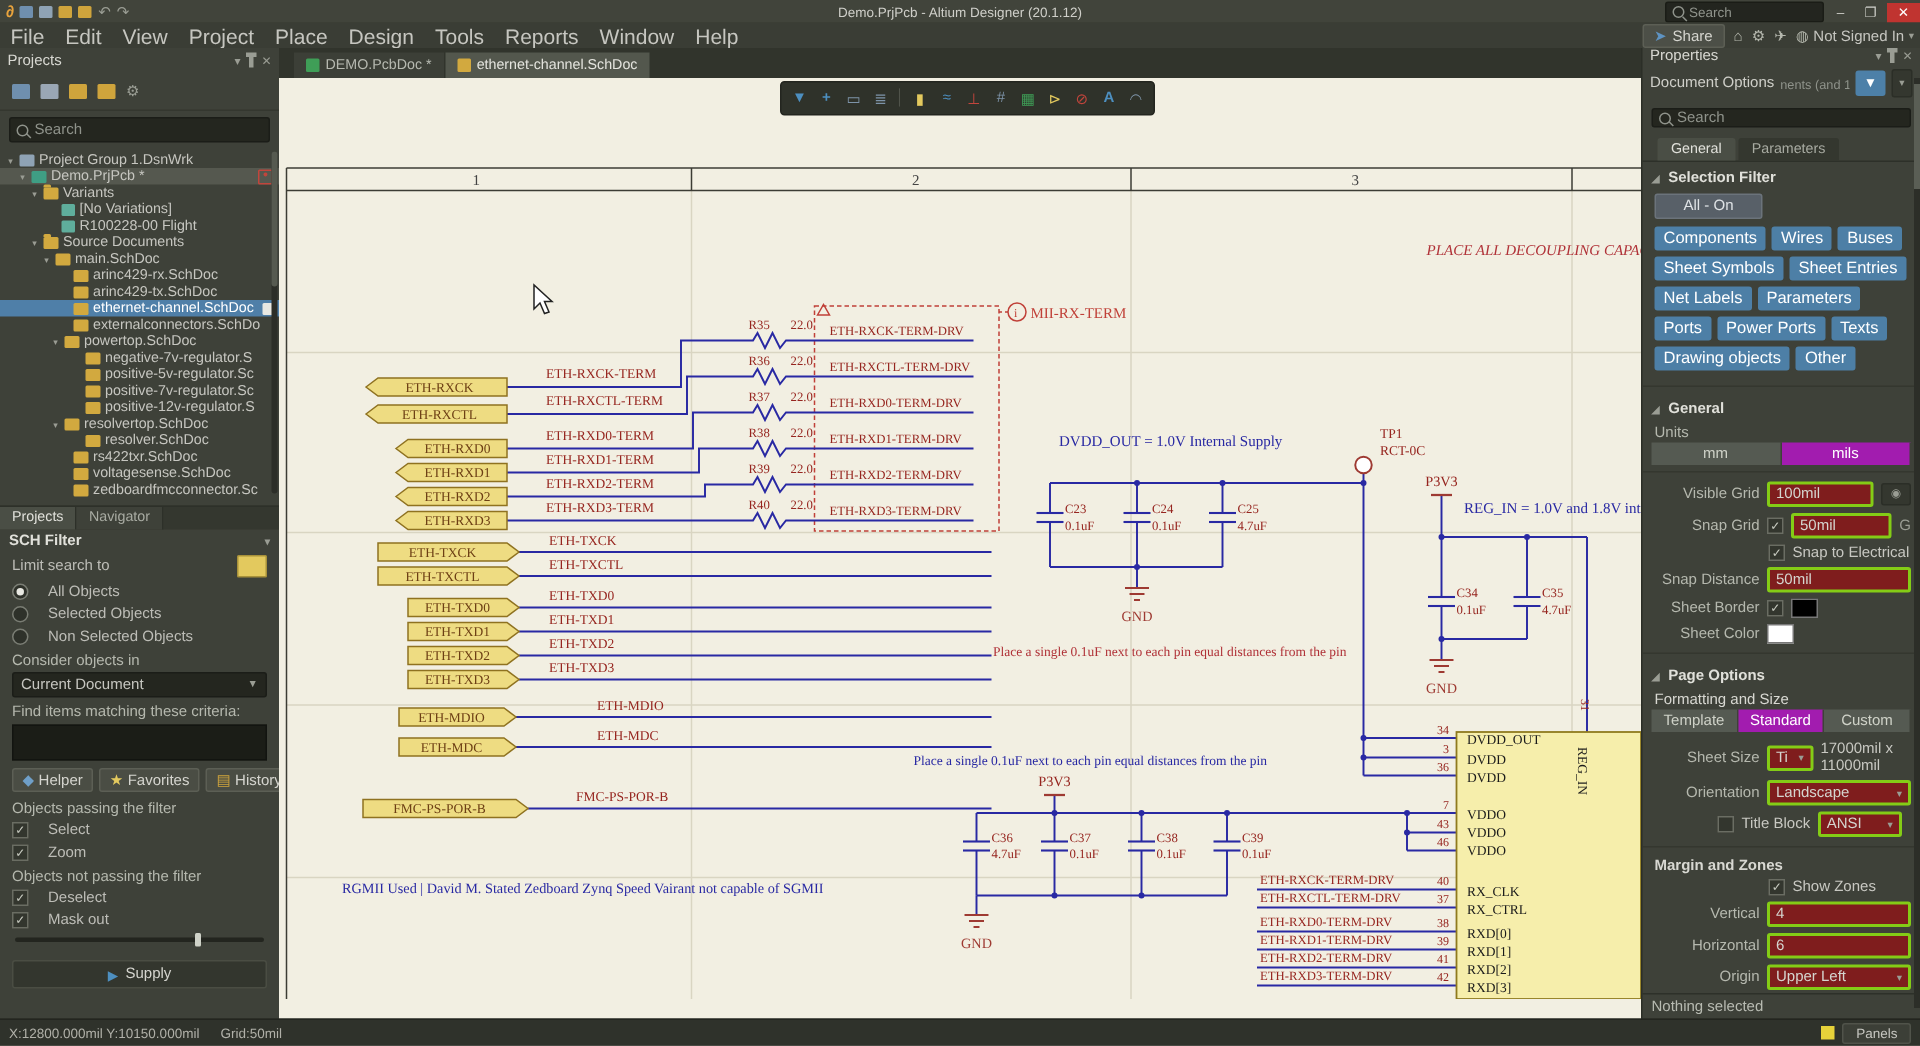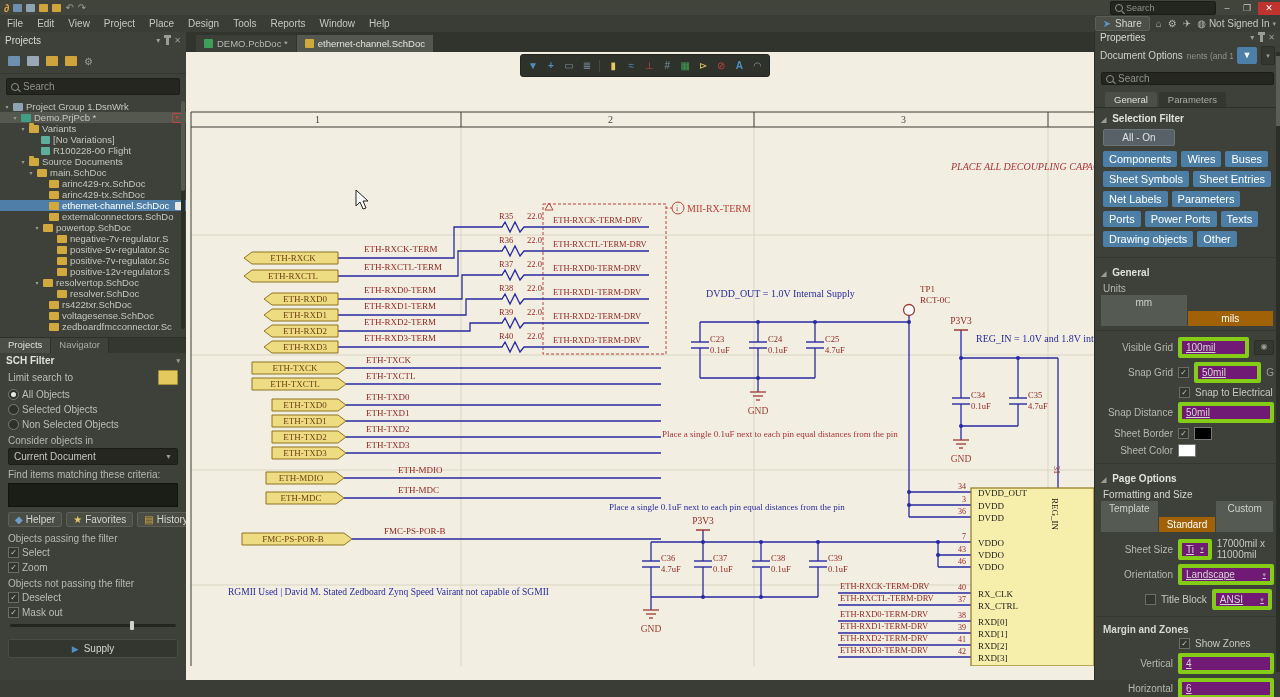--- a/index.html
+++ b/index.html
@@ -12,21 +12,21 @@
   .tb-ic{width:9px;height:8px;border-radius:1px;display:inline-block;}
   .tb-title{position:absolute;left:0;right:0;text-align:center;font-size:9px;color:#cfcfc9;pointer-events:none;}
   .tb-right{position:absolute;right:0;top:1px;display:flex;align-items:center;gap:2px;}
   .tb-search{width:96px;height:12px;background:#23251f;border:1px solid #1a1c16;border-radius:2px;
              display:flex;align-items:center;gap:3px;padding:0 4px;color:#8f938b;font-size:9px;}
   .winbtn{width:18px;height:13px;display:flex;align-items:center;justify-content:center;color:#cfcfc9;font-size:9px;}
   .winbtn.close{background:#c03430;color:#fff;width:22px;}
   
   .menubar{position:absolute;top:15px;left:0;right:0;height:17px;background:#3a3d35;border-bottom:1px solid #2d3029;
            display:flex;align-items:center;}
-  .menu-item{padding:0 7px;font-size:10px;color:#c6c6c0;}
+  .menu-item{padding:0 7px;font-size:14px;color:#c6c6c0;}
   .mb-right{position:absolute;right:4px;top:1px;display:flex;align-items:center;gap:6px;}
   .share-btn{background:#4c4f47;border:1px solid #5c5f55;border-radius:2px;padding:1px 7px;display:flex;gap:4px;align-items:center;color:#d5d5cf;}
   .share-ic{color:#5e93c2;}
   .mb-ic{color:#b5b8ae;font-size:10px;}
   .signin{display:flex;align-items:center;gap:3px;color:#c6c6c0;}
   
   .left{position:absolute;top:32px;left:0;width:186px;bottom:17px;background:#3e4139;display:flex;flex-direction:column;}
   .phead{height:17px;display:flex;align-items:center;padding:0 5px;color:#d8d8d2;font-size:10px;}
   .phead .sp{flex:1;}
   .phico{color:#9a9d94;font-size:8px;margin-left:5px;}
@@ -49,21 +49,21 @@
   .fico.prj{background:#3f9e84;}
   .fico.var{background:#5fae9c;width:9px;}
   .redmark{margin-left:auto;margin-right:4px;width:8px;height:8px;border:1px solid #c2453c;border-radius:1px;color:#c2453c;font-size:6px;line-height:7px;text-align:center;}
   .docmark{margin-left:3px;width:7px;height:8px;background:#e8e8e2;border-radius:1px;}
   .vscroll{position:absolute;right:1px;top:2px;width:4px;height:228px;background:#2c2e28;border-radius:2px;}
   .vscroll .thumb{width:4px;height:90px;background:#565a50;border-radius:2px;}
   .ptabs{height:15px;display:flex;border-top:1px solid #2d3029;background:#34372f;}
   .ptab{padding:1px 8px;font-size:9.5px;color:#a8aba2;background:#3e4139;border-right:1px solid #2d3029;}
   .ptab.on{color:#e0e0da;background:#4a4e45;}
   .fhead{height:15px;display:flex;align-items:center;padding:0 6px;color:#e0e0da;font-weight:bold;font-size:10px;}
-  .frow{display:flex;align-items:center;gap:3px;padding:2px 8px;color:#bdbdb7;}
+  .frow{display:flex;align-items:center;gap:13px;padding:2px 8px;color:#bdbdb7;}
   .radio{width:9px;height:9px;border:1px solid #7a7d74;border-radius:50%;background:#2e312a;position:relative;flex:0 0 auto;}
   .radio.on::after{content:"";position:absolute;inset:2px;background:#e8e8e2;border-radius:50%;}
   .cb{width:9px;height:9px;border:1px solid #6a6d63;background:#33362e;color:#c6c9bf;font-size:8px;line-height:9px;text-align:center;flex:0 0 auto;}
   .dd{margin:1px 8px;height:15px;background:#24261f;border:1px solid #1b1d18;border-radius:2px;display:flex;align-items:center;padding:0 5px;color:#c6c6c0;}
   .dd .ar{margin-left:auto;font-size:7px;color:#9a9d94;}
   .critbox{margin:2px 8px;height:22px;background:#1b1d17;border:1px solid #121410;}
   .btnrow{display:flex;gap:4px;padding:3px 8px;}
   .sbtn{background:#4a4d44;border:1px solid #5c5f55;border-radius:2px;padding:1px 6px;display:flex;align-items:center;gap:3px;color:#d5d5cf;}
   .slider{margin:4px 10px;height:3px;background:#23251f;border-radius:2px;position:relative;}
   .slider .th{position:absolute;left:72%;top:-3px;width:4px;height:9px;background:#cfd2c8;border-radius:1px;}
@@ -93,24 +93,24 @@
   .rtabs{display:flex;gap:2px;padding:3px 10px 0;border-bottom:1px solid #2d3029;}
   .rtab{padding:2px 9px;font-size:9.5px;color:#a8aba2;background:#34372f;border-radius:2px 2px 0 0;}
   .rtab.on{background:#4a4e45;color:#e0e0da;}
   .sechead{padding:5px 6px 2px;color:#e0e0da;font-weight:bold;}
   .sechead .tri{font-size:7px;color:#9a9d94;margin-right:3px;}
   .allon{margin:3px 8px;width:70px;padding:2px 0;text-align:center;background:#586068;border:1px solid #6b737b;border-radius:2px;color:#dfe3e6;}
   .fbwrap{display:flex;flex-wrap:wrap;gap:4px;padding:2px 8px 6px;}
   .fb{background:#4d7fa6;color:#fff;border-radius:2px;padding:2px 6px;font-size:11px;}
   .prow{display:flex;align-items:center;gap:5px;padding:2px 6px;}
   .plab{width:72px;text-align:right;color:#b5b8ae;flex:0 0 auto;}
-  .pinput{background:#701a75;border:4px solid #84cc16;border-radius:2px;height:13px;display:flex;align-items:center;padding:0 4px;color:#d5d5cf;text-decoration:underline;}
+  .pinput{background:#7f1d1d;border:2px solid #84cc16;border-radius:2px;height:13px;display:flex;align-items:center;padding:0 4px;color:#d5d5cf;}
   .seg{display:flex;flex:1;margin:0 6px;}
   .seg div{flex:1;text-align:center;padding:2px 0;background:#555a52;color:#cfd2c8;border-right:1px solid #3e4139;}
-  .seg div.on{background:#a16207;color:#fff;margin-top:16px;}
+  .seg div.on{background:#a21caf;color:#fff;}
   .eyebtn{width:18px;height:13px;background:#34372f;border:1px solid #2b2e27;border-radius:2px;color:#9a9d94;text-align:center;line-height:12px;font-size:8px;}
   .swatch{width:16px;height:11px;border:1px solid #777;}
   .divline{border-top:1px solid #34372f;margin:4px 0;}
   .rfoot{margin-top:auto;border-top:1px solid #2d3029;padding:3px 6px;color:#b8bbb2;}
   .rscroll{position:absolute;right:0;top:20px;width:4px;height:620px;background:#2c2e28;}
   .rscroll .thumb{width:4px;height:70px;background:#5a5e55;margin-top:4px;}
   
   .statusbar{position:absolute;left:0;right:0;bottom:0;height:17px;background:#2f322b;border-top:1px solid #23251f;
              display:flex;align-items:center;padding:0 6px;color:#b0b0a8;font-size:9px;gap:14px;}
   .sb-right{margin-left:auto;display:flex;align-items:center;gap:5px;}
@@ -127,20 +127,21 @@
   <div class="titlebar">
     <div class="tb-left">
       <span class="tb-logo">∂</span>
       <span class="tb-ic" style="background:#6f8fae"></span>
       <span class="tb-ic" style="background:#8fa3b5"></span>
       <span class="tb-ic" style="background:#cfa43c"></span>
       <span class="tb-ic" style="background:#cfa43c"></span>
       <span style="color:#9a9d94">↶</span>
       <span style="color:#9a9d94">↷</span>
     </div>
+    <div class="tb-title">Demo.PrjPcb - Altium Designer (20.1.12)</div>
     <div class="tb-right">
       <div class="tb-search">
         <span class="lens"></span>
         <span>Search</span>
       </div>
       <span class="winbtn">–</span>
       <span class="winbtn">❐</span>
       <span class="winbtn close">✕</span>
     </div>
   </div>
@@ -898,14 +899,22 @@
           <span style="margin-left:auto;font-size:7px;color:#9a9d94">▾</span>
         </span>
     </div>
 
     <div class="rfoot">Nothing selected</div>
     <div class="rscroll">
         <div class="thumb"></div>
       </div>
   </div>
 
+  <div class="statusbar">
+    <span>X:12800.000mil Y:10150.000mil</span>
+    <span>Grid:50mil</span>
+    <div class="sb-right">
+      <span class="ybox"></span>
+      <span class="panelsbtn">Panels</span>
+    </div>
+  </div>
 
 </div>
 
 </body></html>

